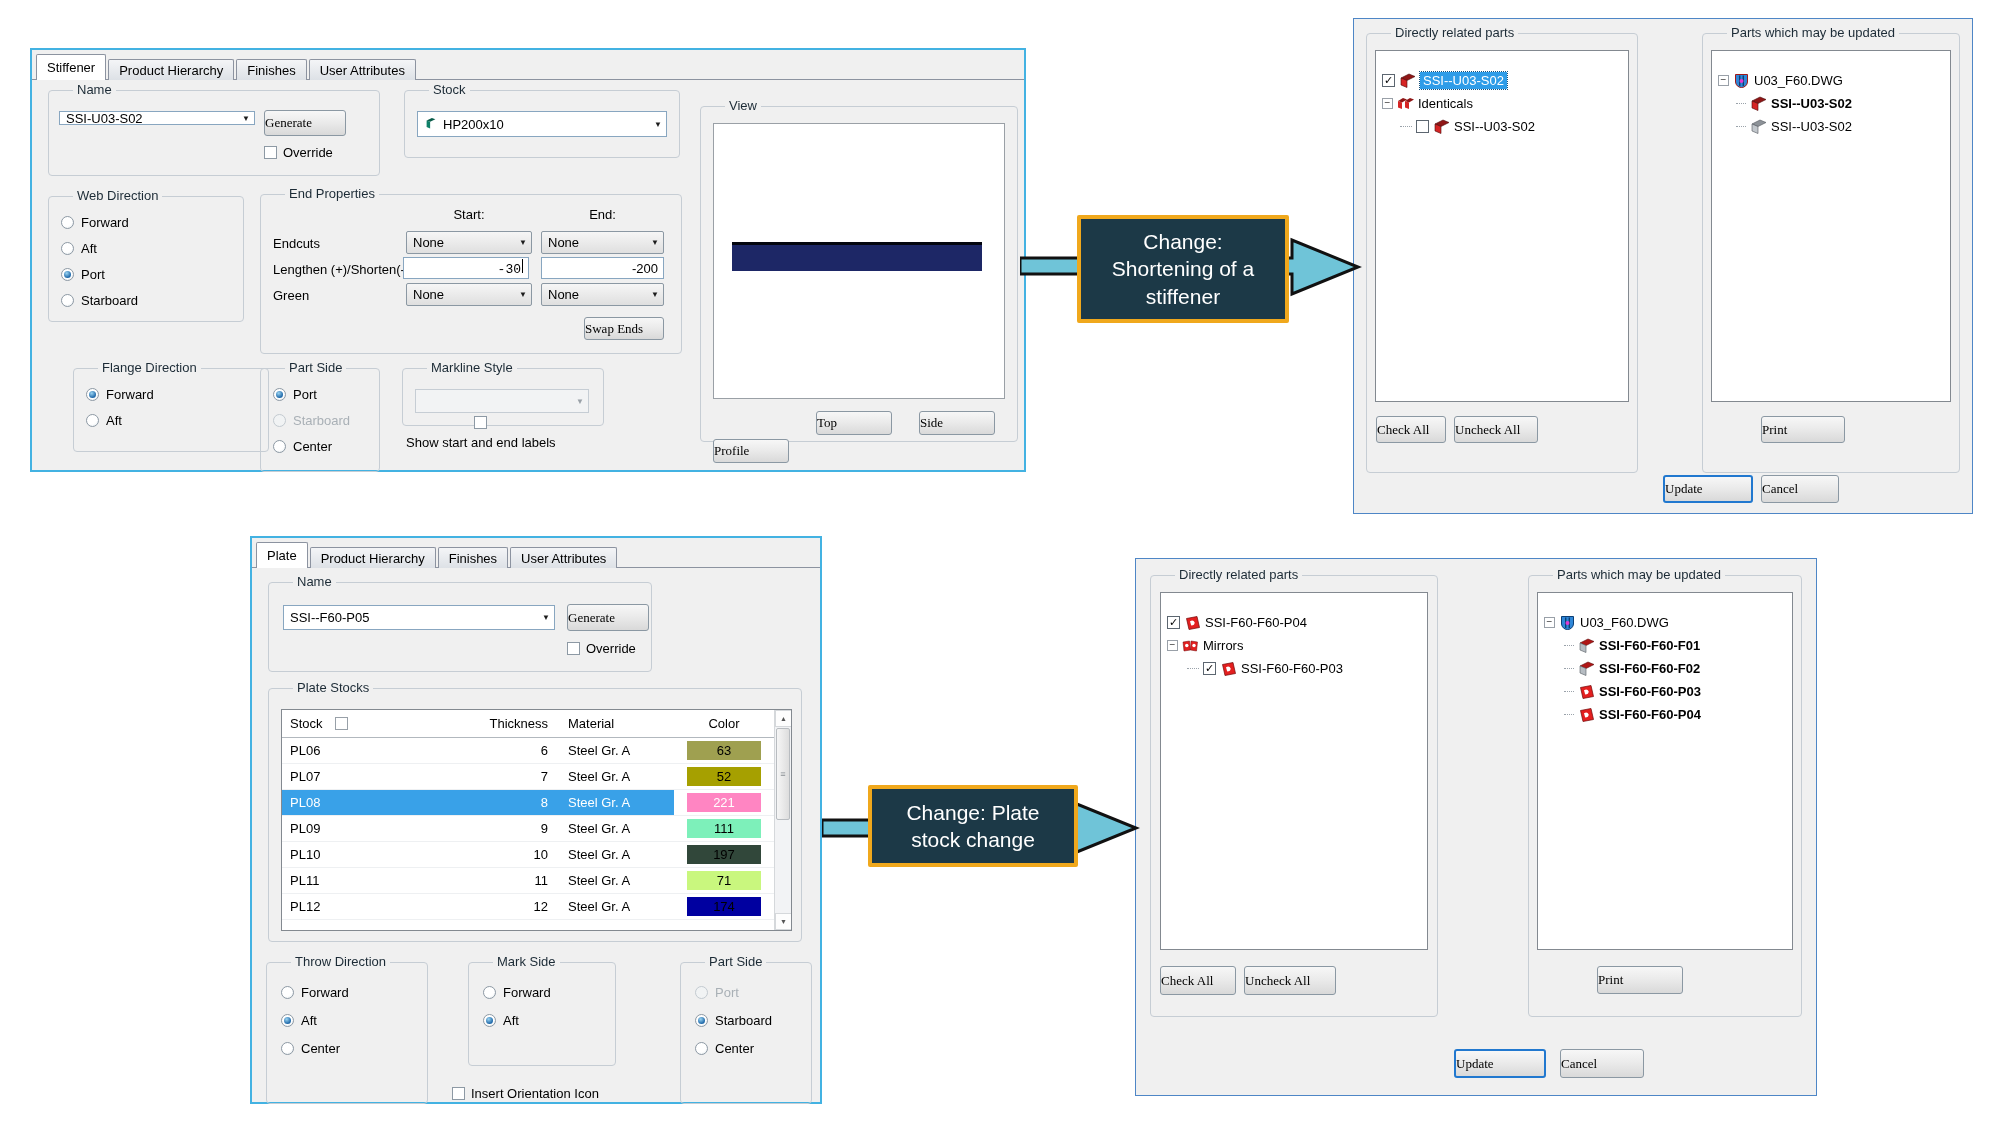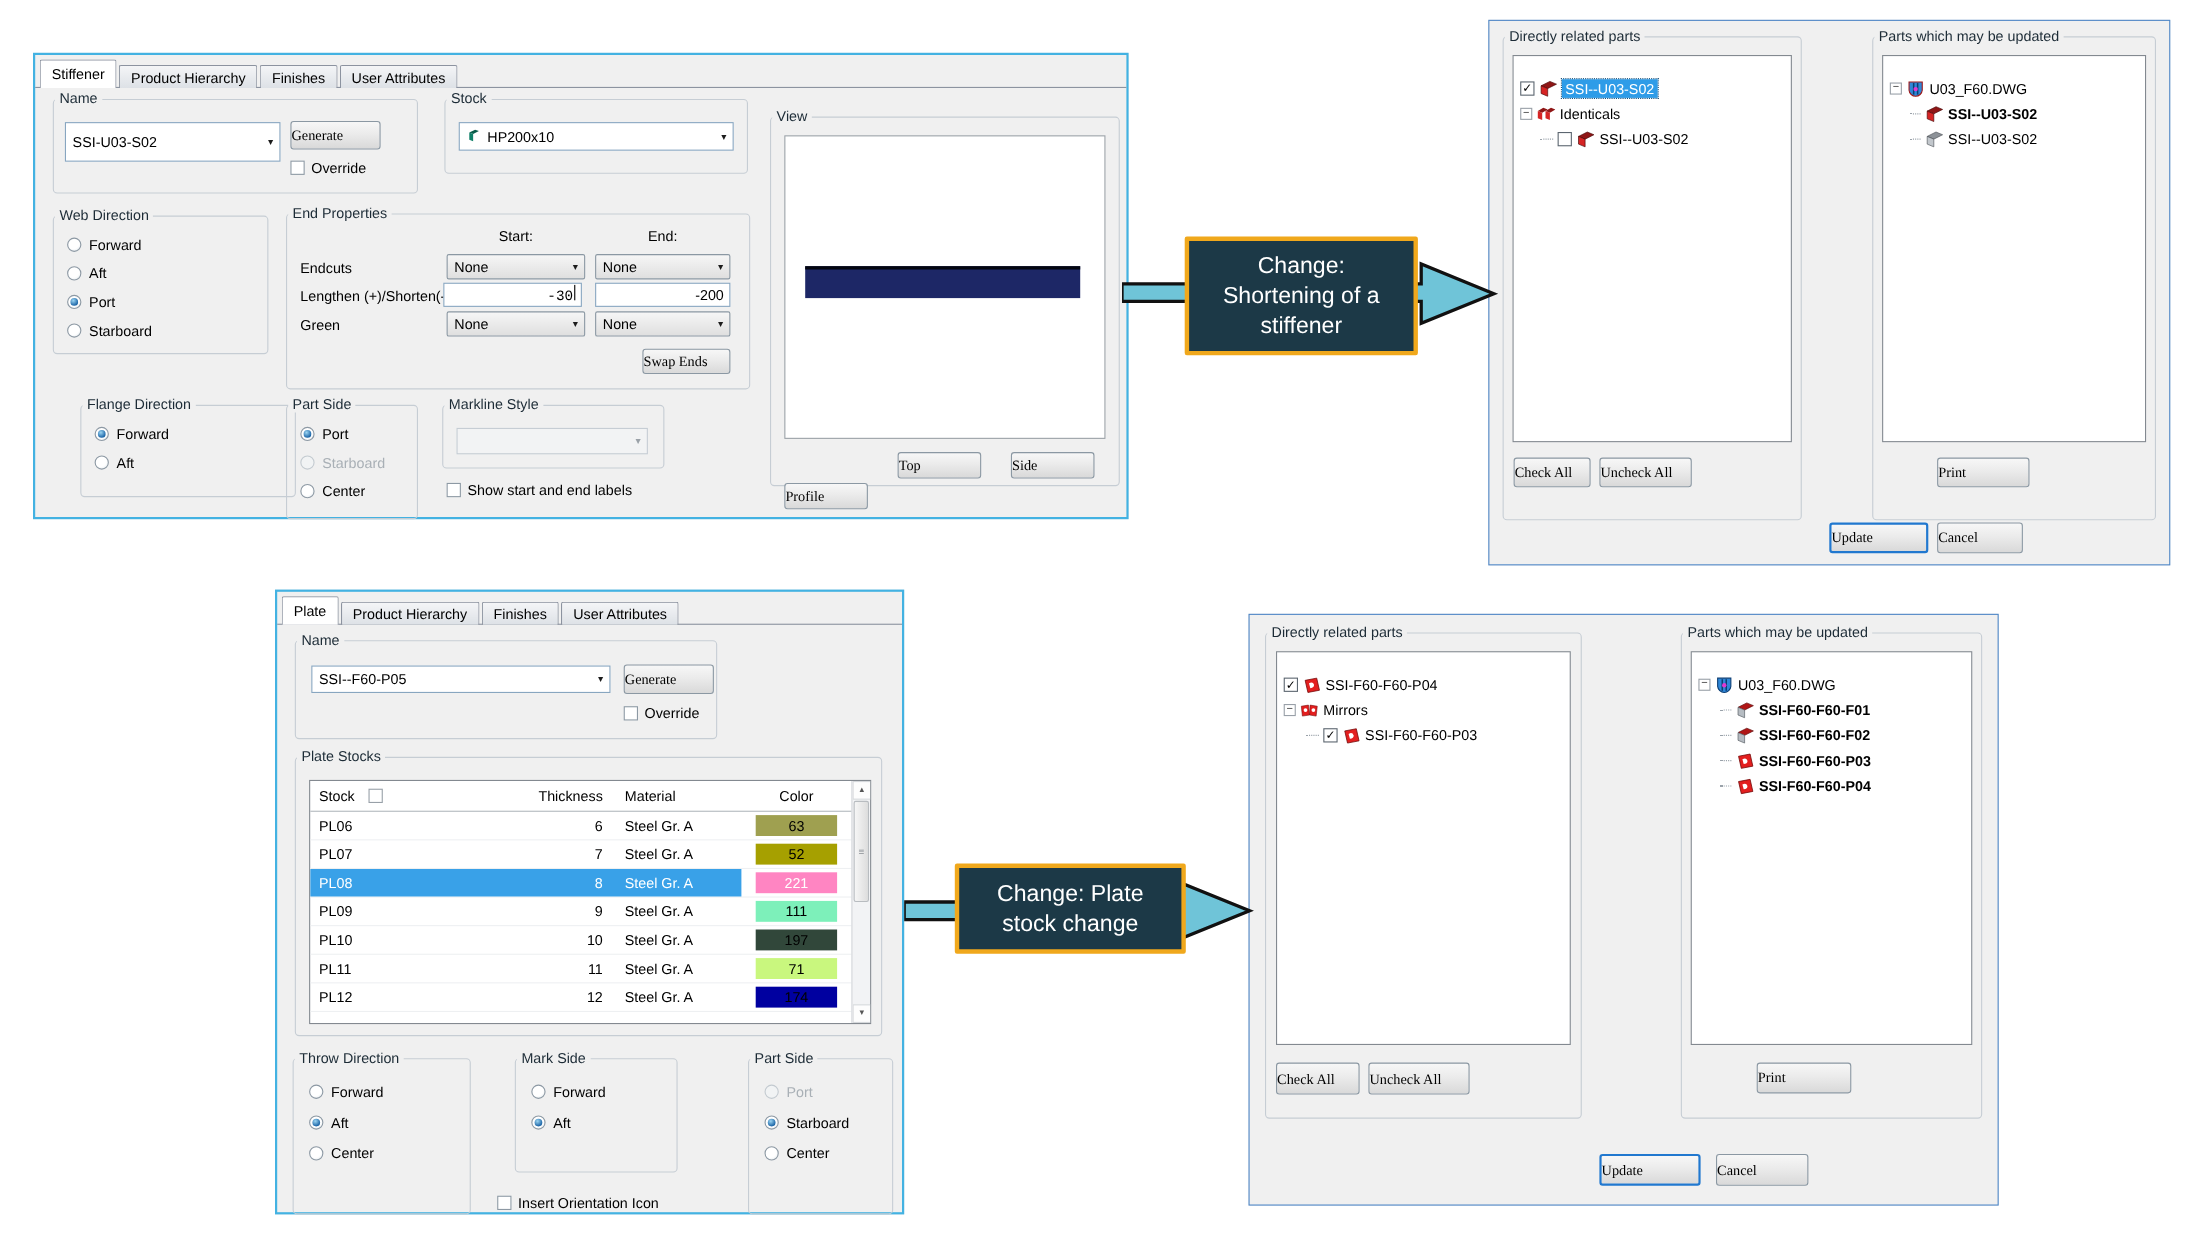--- a/index.html
+++ b/index.html
@@ -3,21 +3,21 @@
 <meta charset="utf-8">
 <style>
   html,body{margin:0;padding:0;}
   body{width:2000px;height:1125px;position:relative;background:#fff;
        font-family:"Liberation Sans",sans-serif;font-size:13px;color:#000;overflow:hidden;}
 
   .dlg{position:absolute;background:#f0f0f0;border:2px solid #43b2e2;box-sizing:border-box;}
   .panel{position:absolute;background:#f0f0f0;border:1px solid #4e86c6;box-sizing:border-box;}
 
   .grp{position:absolute;border:1px solid #c6cdd4;border-radius:4px;box-sizing:border-box;}
-  .grp>.glb{position:absolute;top:-9px;left:1px;background:#f0f0f0;padding:0 4px;color:#1c2b36;white-space:nowrap;}
+  .grp>.glb{position:absolute;top:-9px;left:24px;background:#f0f0f0;padding:0 4px;color:#1c2b36;white-space:nowrap;}
 
   .btn{position:absolute;display:flex;align-items:center;justify-content:flex-start;
        background:linear-gradient(#f7f7f7,#ebebeb 45%,#d9d9d9);border:1px solid #8b98a3;
        border-radius:3px;box-sizing:border-box;cursor:default;font-family:Liberation Serif, serif;}
   .btn.def{border:2px solid #2178cf;}
 
   .combo{position:absolute;display:flex;align-items:center;background:#fff;border:1px solid #88a6c0;
          padding-left:6px;box-sizing:border-box;gap:5px;}
   .combo .sp{flex:1;white-space:nowrap;overflow:hidden;}
   .combo .da{width:16px;align-self:stretch;display:flex;align-items:center;justify-content:center;
@@ -104,21 +104,21 @@
     <div class="tab">
         <span>Finishes</span>
       </div>
     <div class="tab">
         <span>User Attributes</span>
       </div>
   </div>
 
   <div class="grp" style="left:16px;top:40px;width:332px;height:86px;">
     <span class="glb">Name</span>
-    <div class="combo" style="left:10px;top:20px;width:196px;height:36px;">
+    <div class="combo" style="left:10px;top:20px;width:196px;height:14px;">
       <span class="sp">SSI-U03-S02</span>
       <span class="da">▼</span>
     </div>
     <div class="btn" style="left:215px;top:19px;width:82px;height:26px;">
       <span>Generate</span>
     </div>
     <div class="ckrow" style="left:215px;top:54px;">
       <span class="ckb"></span>
       <span>Override</span>
     </div>
@@ -239,21 +239,21 @@
   </div>
 
   <div class="grp" style="left:370px;top:318px;width:202px;height:58px;">
     <span class="glb">Markline Style</span>
     <div class="combo dis" style="left:12px;top:20px;width:174px;height:24px;">
       <span class="sp"></span>
       <span class="da">▼</span>
     </div>
   </div>
 
-  <div class="ckrow" style="left:374px;top:388px;">
+  <div class="ckrow" style="left:374px;top:366px;flex-direction:column;">
     <span class="ckb"></span>
     <span>Show start and end labels</span>
   </div>
 </div>
 
 <svg class="flowarrow" style="left:1020px;top:228px;" width="345" height="80" viewBox="0 0 345 80">
   <polygon points="0,30 272,30 272,12 338,39 272,66 272,46 0,46" fill="#6fc4d8" stroke="#111" stroke-width="3"></polygon>
 </svg>
 <div class="flowbox" style="left: 1077px; top: 215px; width: 212px; height: 108px; background-color: rgb(28, 57, 71);">
   <span class="glbx">Change:</span>

